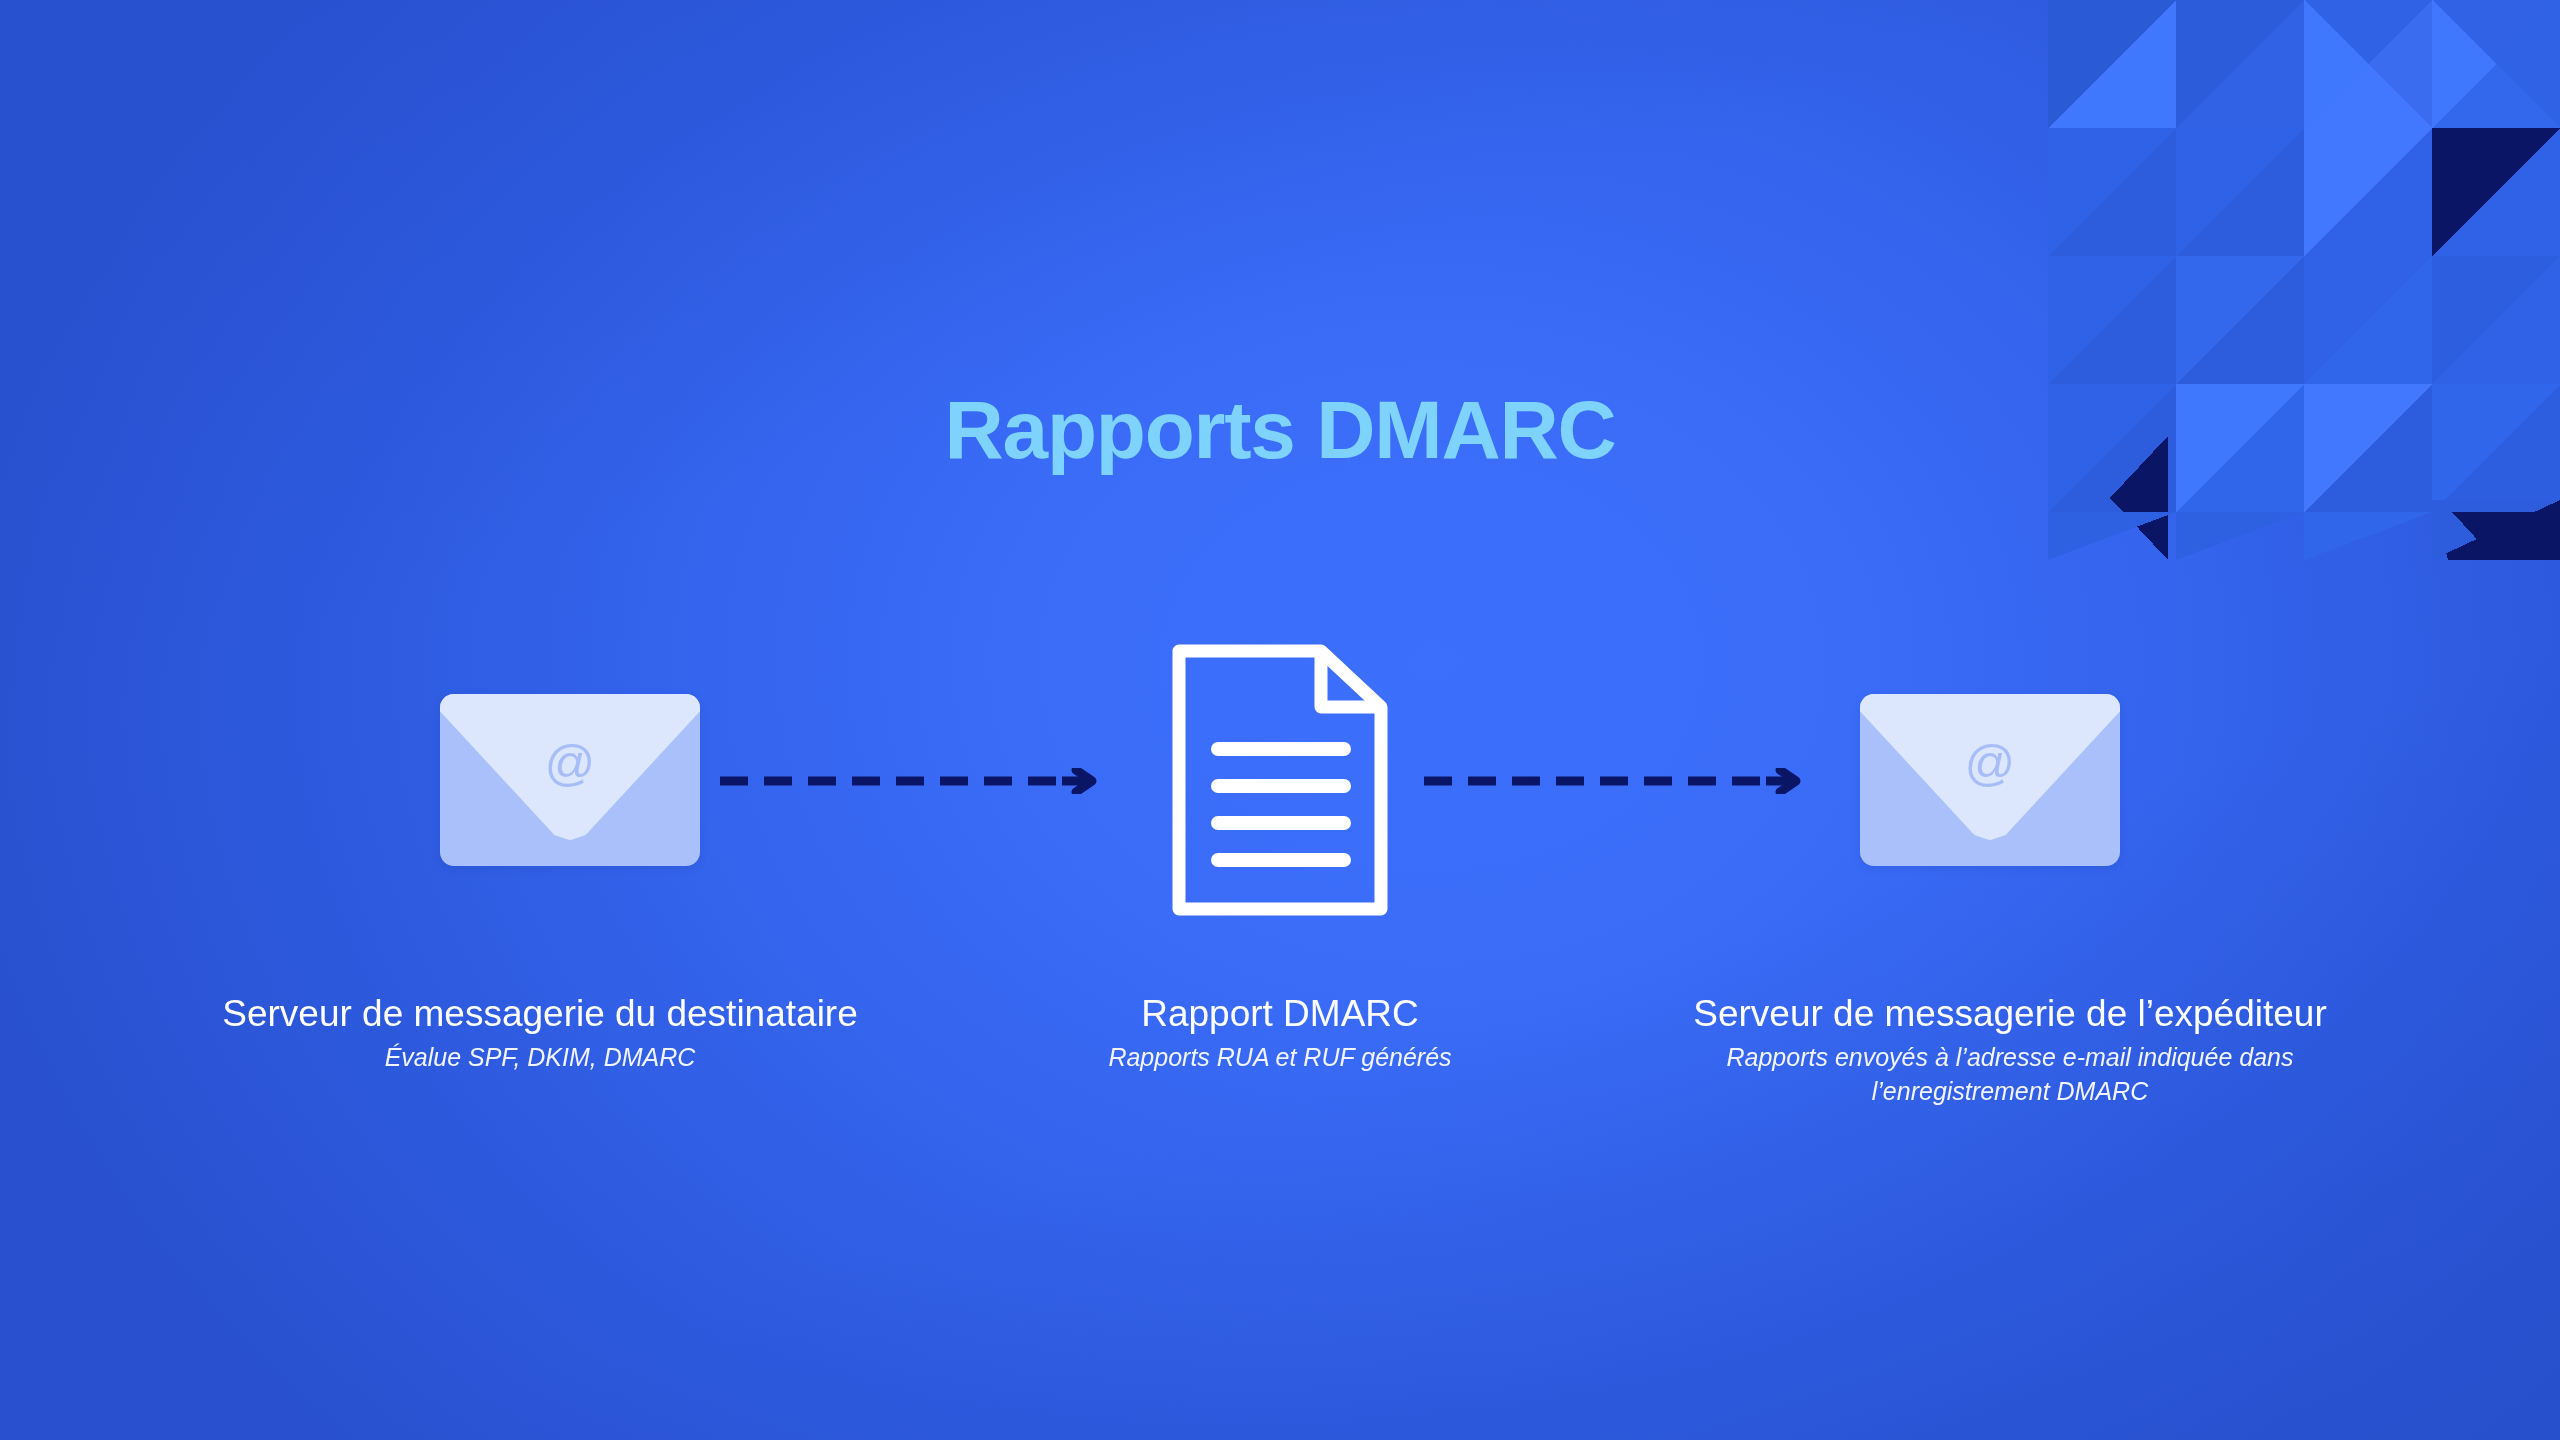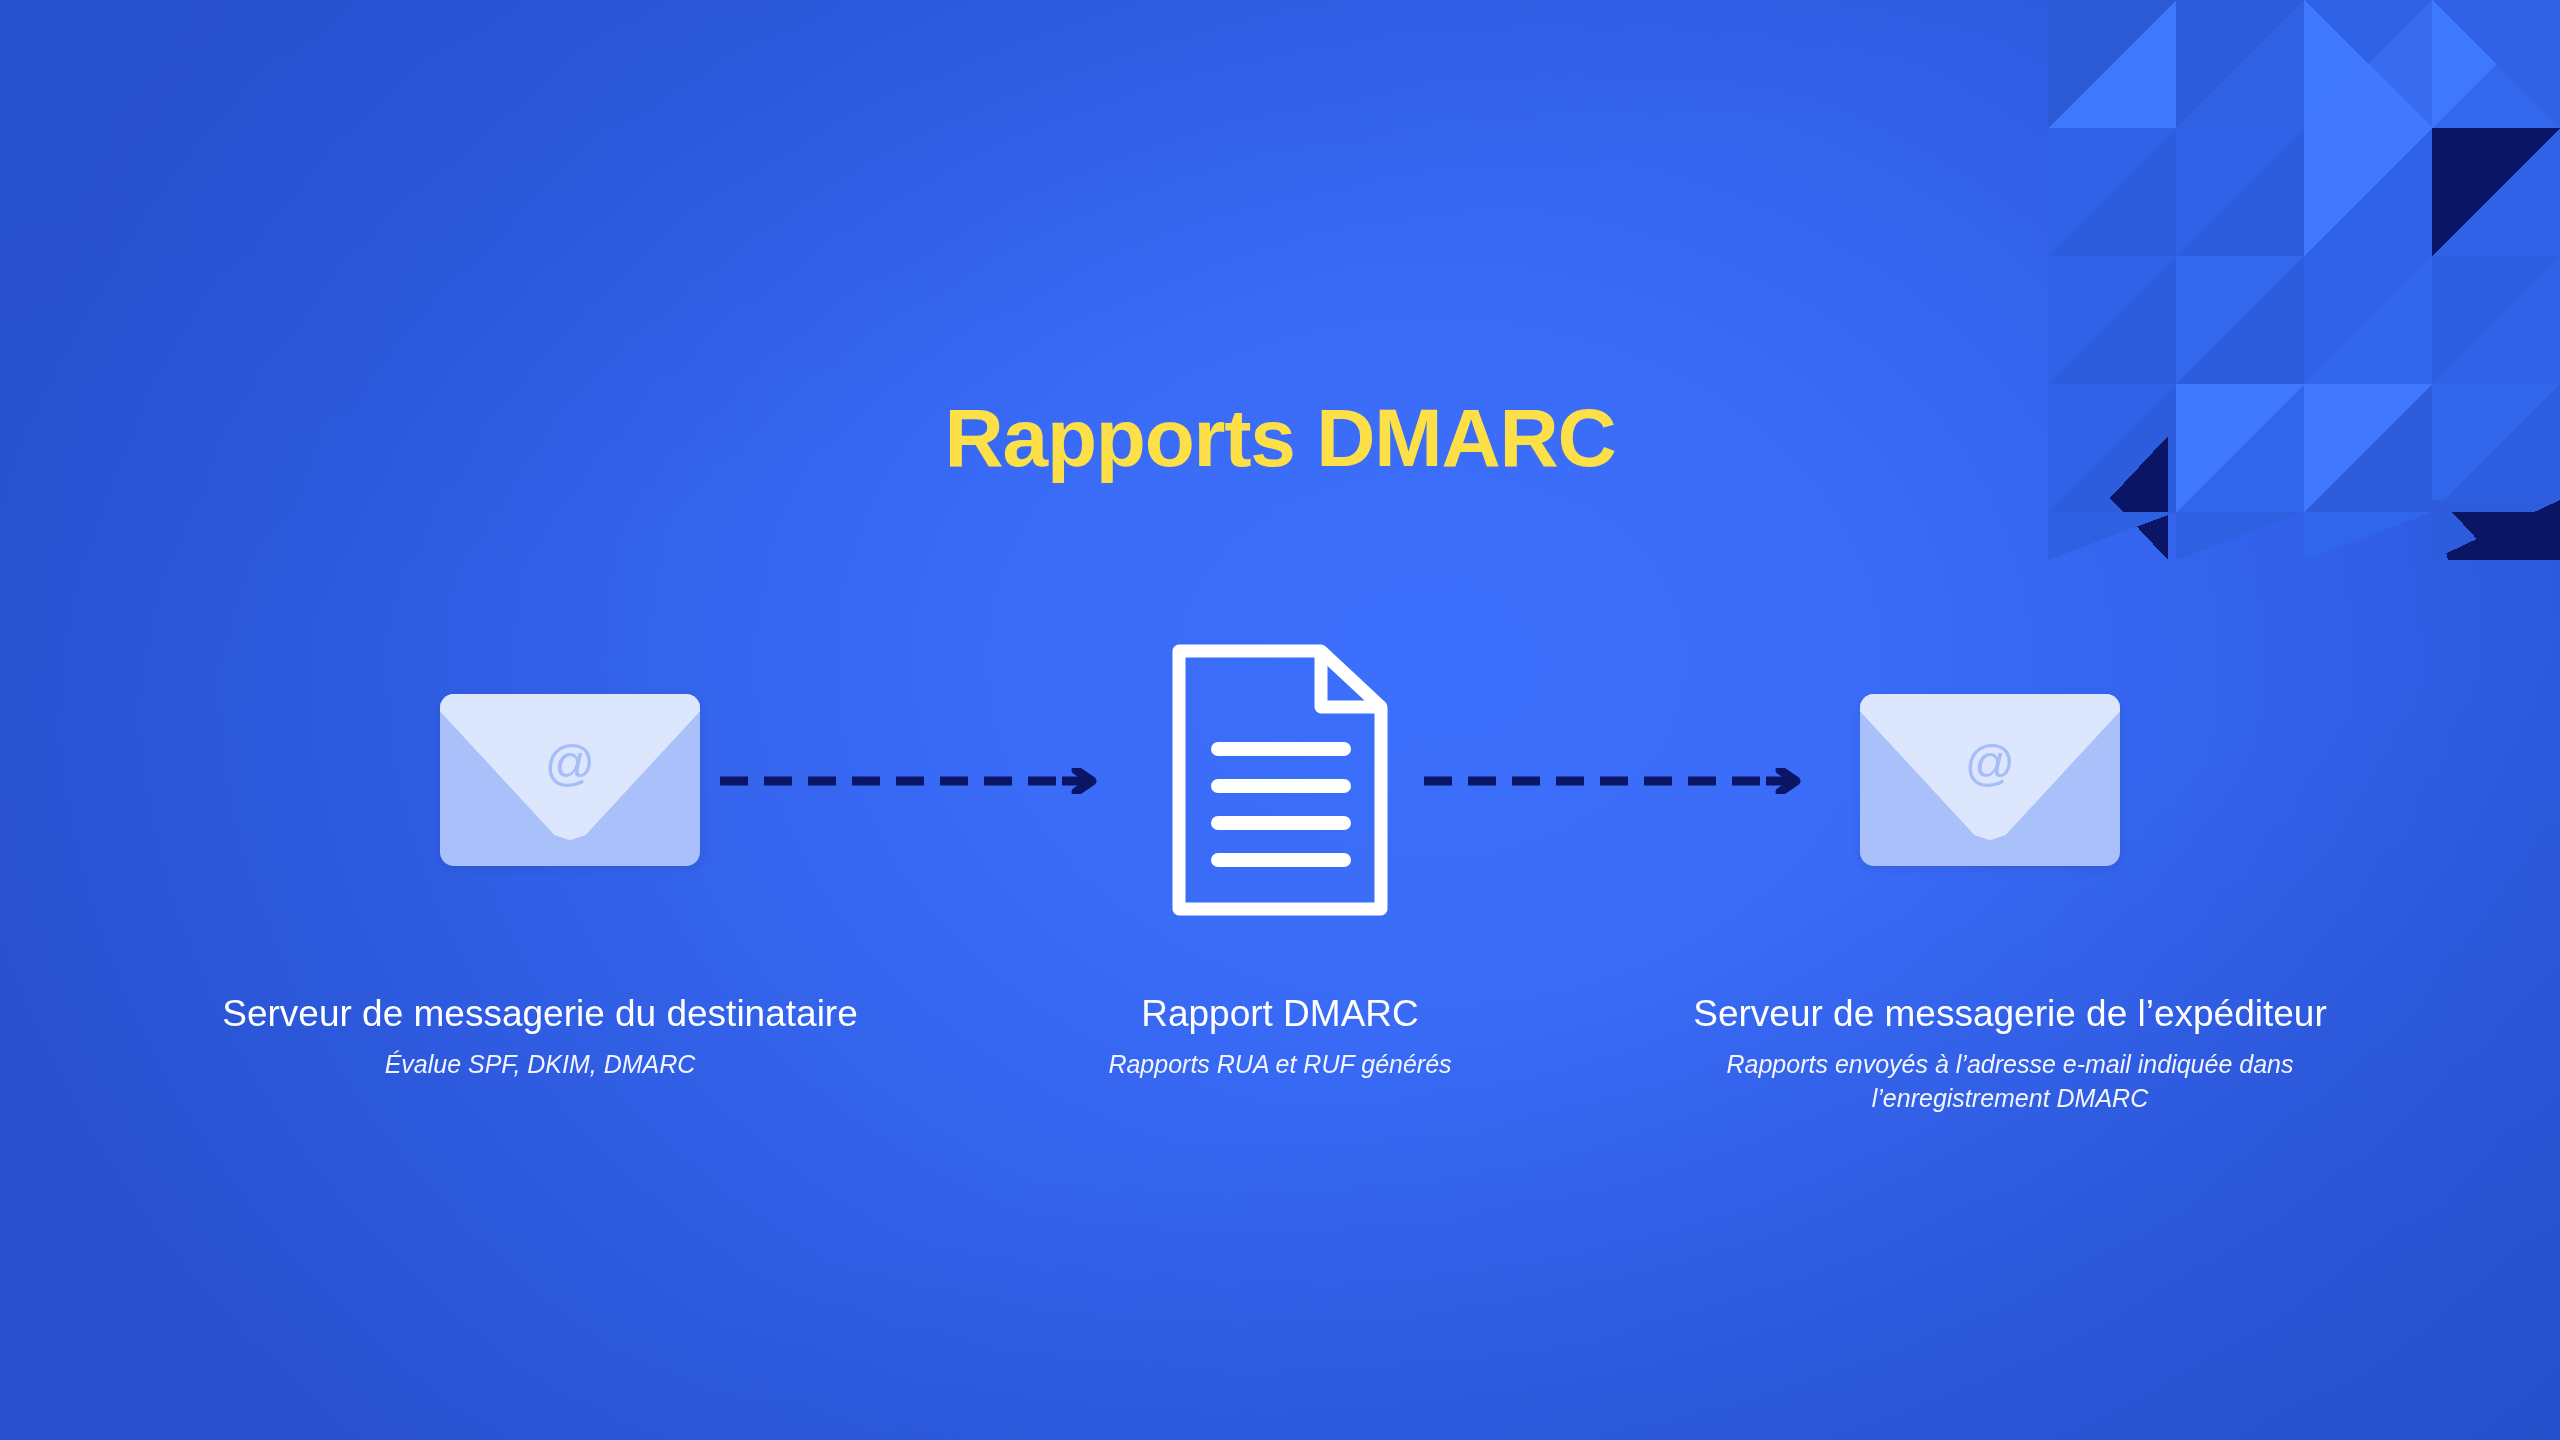--- a/index.html
+++ b/index.html
@@ -47,23 +47,23 @@
     width: 512px;
     height: 560px;
     pointer-events: none;
   }
 
   
   #title {
     position: absolute;
     left: 0;
     right: 0;
-    top: 340px;
+    top: 332px;
     text-align: center;
-    color: #fde047;
+    color: #7dd3fc;
     font-size: 82px;
     font-weight: 700;
     letter-spacing: -1.2px;
     line-height: 1.05;
   }
 
   
   #flow {
     position: absolute;
     left: 0;
@@ -145,21 +145,21 @@
   #caption-right { left: 1570px; width: 880px; }
 
   .caption .cap-title {
     font-size: 37px;
     font-weight: 400;
     line-height: 1.25;
     color: #ffffff;
     white-space: nowrap;
   }
   .caption .cap-sub {
-    margin-top: 11px;
+    margin-top: 4px;
     font-size: 25px;
     font-style: italic;
     font-weight: 400;
     line-height: 1.35;
     color: #f2f5ff;
   }
   #caption-right .cap-sub { padding: 0 88px; }
 </style>
 </head>
 <body>

